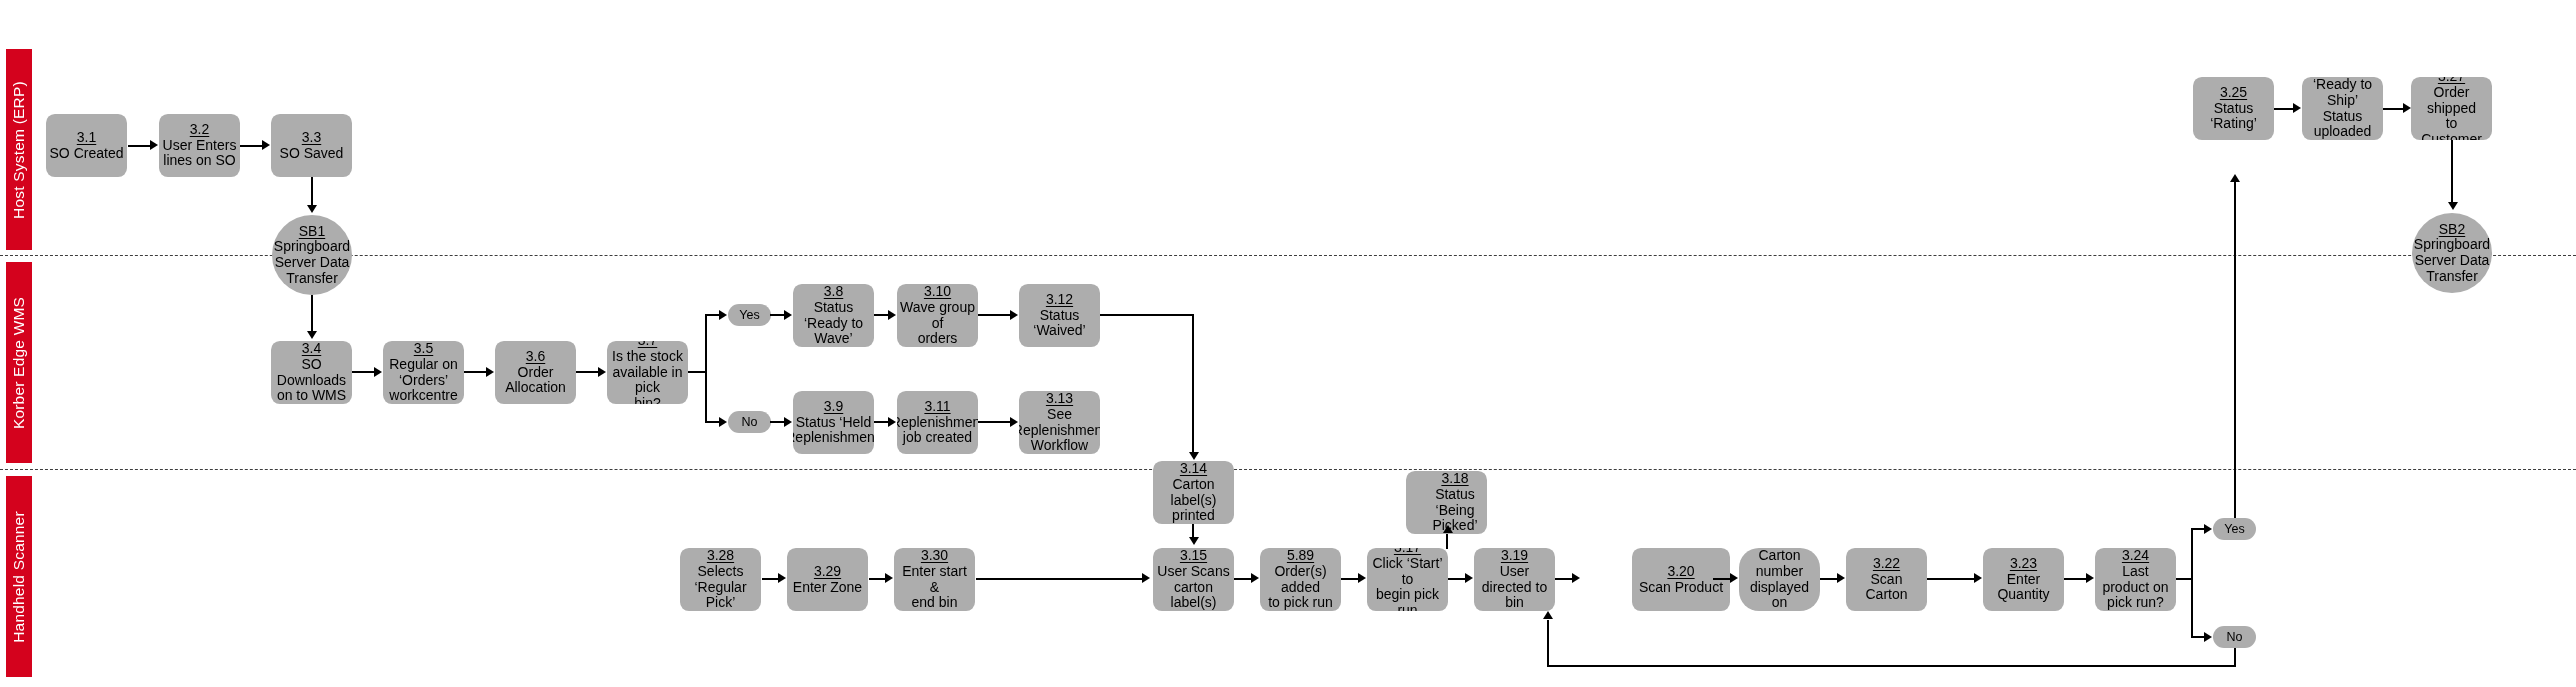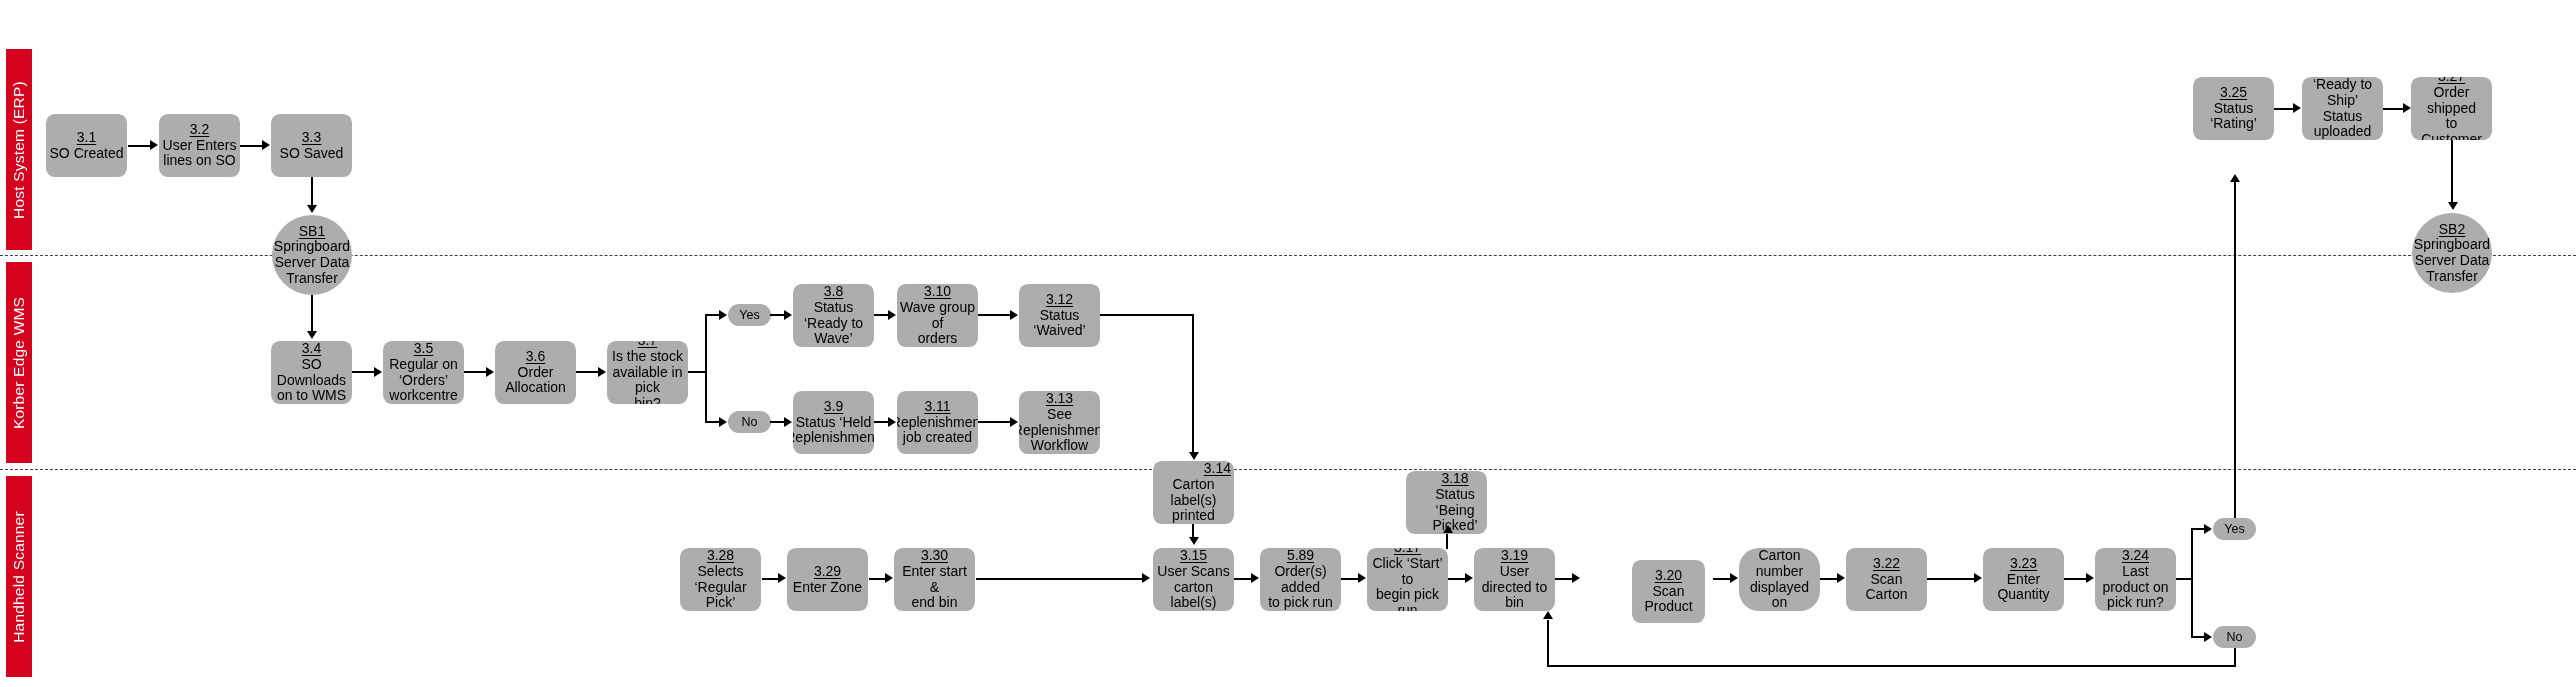--- a/index.html
+++ b/index.html
@@ -278,21 +278,21 @@
     <span class="nid">3.13</span>
     <span class="ntext">See
 Replenishment
 Workflow</span>
   </div>
 
   <div class="conn h" style="left:1100px; top:314px; width:94px;"></div>
   <div class="conn v" style="left:1192px; top:314px; height:142px;"></div>
   <div class="arrow down" style="left:1189px; top:452px;"></div>
 
-  <div class="node" style="left:1153px; top:461px; width:81px; height:63px;align-items:flex-end;">
+  <div class="node" style="left:1153px; top:461px; width:81px; height:63px;">
     <span class="nid">3.14</span>
     <span class="ntext">Carton label(s)
 printed</span>
   </div>
 
   <div class="node" style="left:1406px; top:471px; width:81px; height:63px;padding-left:20px;">
     <span class="nid">3.18</span>
     <span class="ntext">Status ‘Being
 Picked’</span>
   </div>
@@ -358,21 +358,21 @@
 
   <div class="node" style="left:1474px; top:548px; width:81px; height:63px;">
     <span class="nid">3.19</span>
     <span class="ntext">User directed to
 bin</span>
   </div>
 
   <div class="conn h" style="left:1555px; top:578px; width:18.4px;"></div>
   <div class="arrow right" style="left:1572px; top:573px;"></div>
 
-  <div class="node" style="left:1632px; top:560px; width:73px; height:63px;">
+  <div class="node" style="left:1632px; top:548px; width:98px; height:63px;">
     <span class="nid">3.20</span>
     <span class="ntext">Scan Product</span>
   </div>
 
   <div class="conn h" style="left:1713px; top:578px; width:18.4px;"></div>
   <div class="arrow right" style="left:1730px; top:573px;"></div>
 
   <div class="node" style="left:1739px; top:548px; width:81px; height:63px;border-radius:20px;">
     <span class="nid">3.21</span>
     <span class="ntext">Carton number

